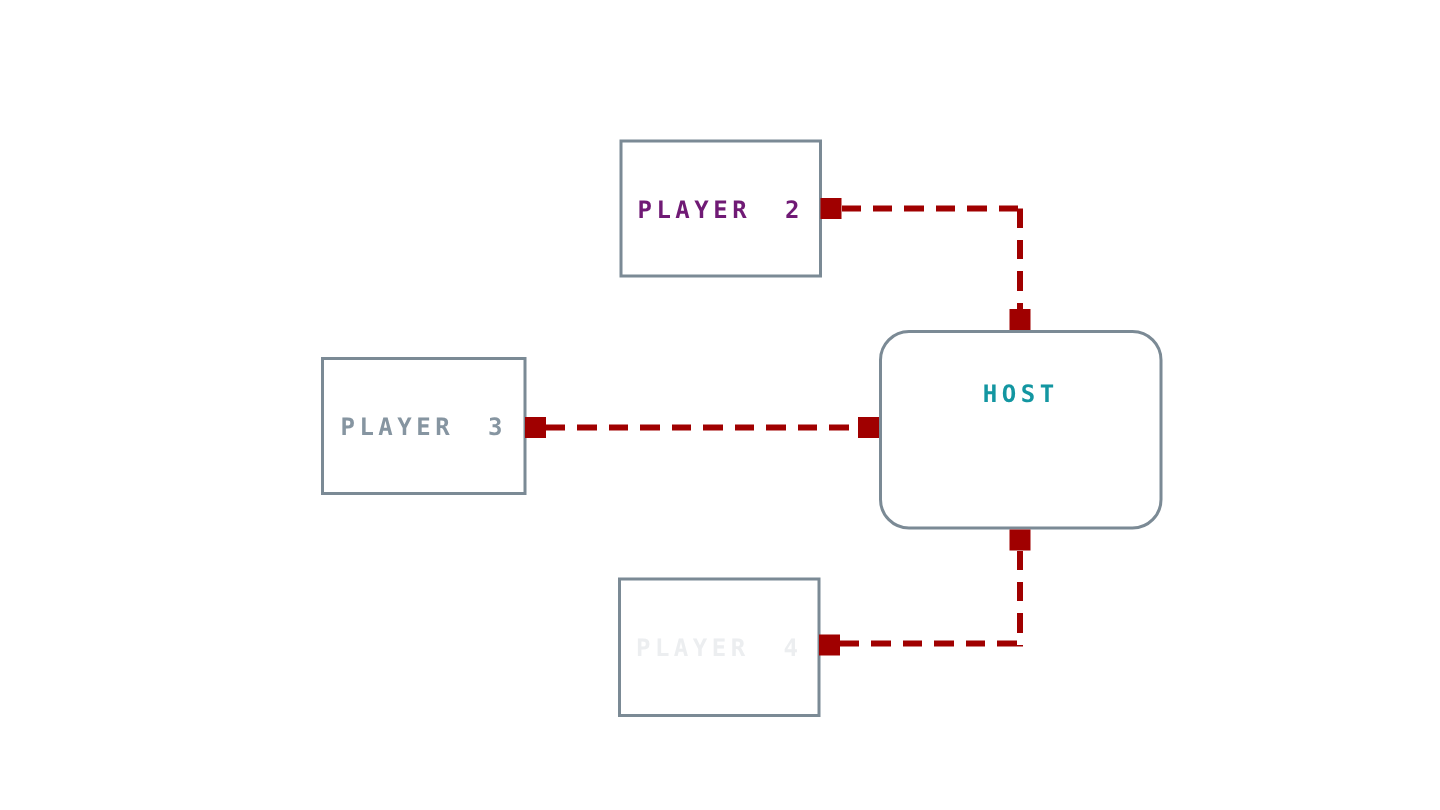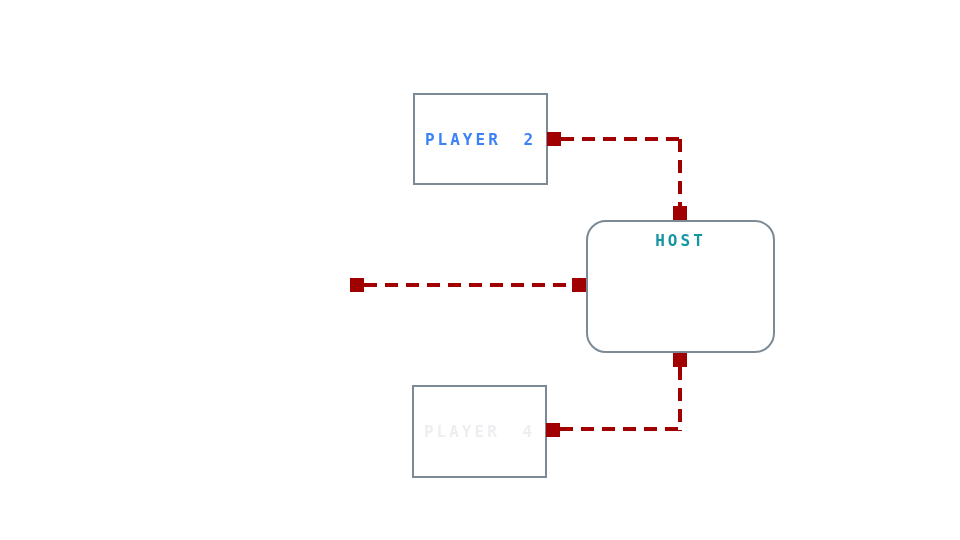--- a/index.html
+++ b/index.html
@@ -24,22 +24,22 @@
     align-items: center;
     justify-content: center;
   }
   .pixel-text {
     font-weight: bold;
     font-size: 16px;
     letter-spacing: 3px;
     word-spacing: 10px;
     white-space: nowrap;
   }
-  .c-orange { color: #3b82f6; }
-  .c-teal   { color: #1396a1; }
+  .c-orange { color: #701a75; }
+  .c-teal   { color: #1396a1; margin-top: 22px; }
   .c-gray   { color: #8695a1; }
   .c-faint  { color: #eceef0; }
 
   
   #node-player2 { left: 413px; top: 93px;  width: 135px; height: 92px; }
   #node-player3 { left: 214px; top: 238px; width: 137px; height: 92px; }
   #node-player4 { left: 412px; top: 385px; width: 135px; height: 93px; }
 
   #node-host {
     position: absolute;
@@ -104,20 +104,23 @@
 </style>
 </head>
 <body>
 
 <div id="stage">
 
   <div class="node" id="node-player2">
     <span class="pixel-text c-orange">PLAYER 2</span>
   </div>
 
+  <div class="node" id="node-player3">
+    <span class="pixel-text c-gray">PLAYER 3</span>
+  </div>
 
   <div class="node" id="node-player4">
     <span class="pixel-text c-faint">PLAYER 4</span>
   </div>
 
   <div id="node-host">
     <div id="host-title" class="pixel-text c-teal">HOST</div>
   </div>
 
   <div>

